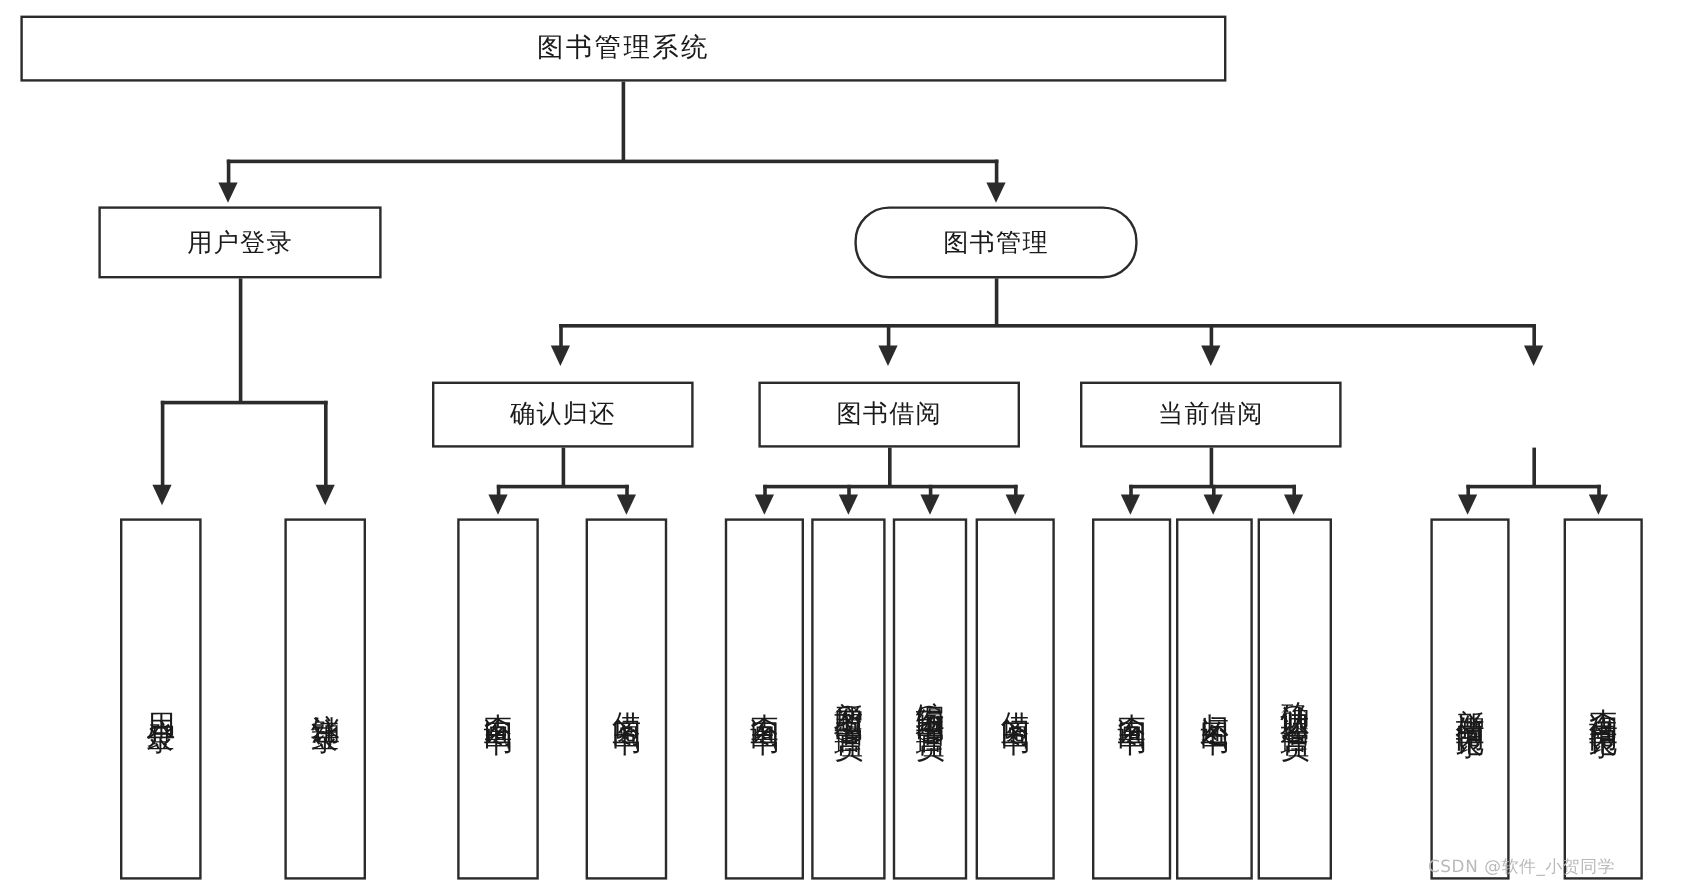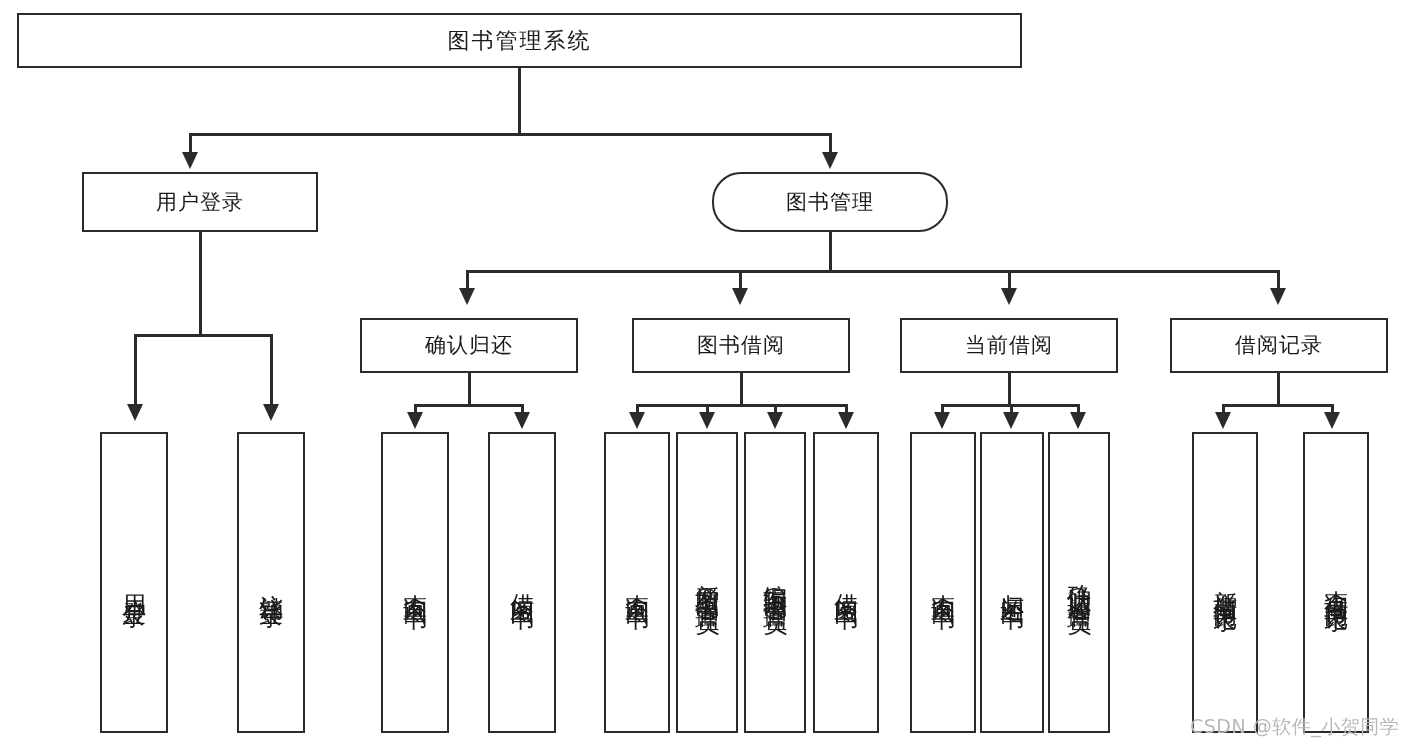--- a/index.html
+++ b/index.html
@@ -61,21 +61,21 @@
   .arrow{
     position:absolute;
     width:0;height:0;
     border-left:8px solid transparent;
     border-right:8px solid transparent;
     border-top:17px solid #2b2b2b;
   }
   
   #watermark{
     position:absolute;
-    font-size:19px;
+    font-size:14px;
     color:#b9b9b9;
     letter-spacing:0.5px;
     white-space:nowrap;
     pointer-events:none;
   }
 </style>
 </head>
 <body>
 
 <div id="canvas">
@@ -120,23 +120,20 @@
 
   <div class="node h" style="left:360px;top:318px;width:218px;height:55px;">
     <span>确认归还</span>
   </div>
   <div class="node h" style="left:900px;top:318px;width:218px;height:55px;">
     <span>当前借阅</span>
   </div>
   <div class="node h" style="left:632px;top:318px;width:218px;height:55px;">
     <span>图书借阅</span>
   </div>
-  <div class="node h" style="left:1170px;top:318px;width:218px;height:55px;">
-    <span>借阅记录</span>
-  </div>
 
   <div class="vline" style="left:468px;top:373px;width:2.5px;height:33px;"></div>
   <div class="hline" style="left:414px;top:404px;width:110px;height:2.5px;"></div>
   <div class="vline" style="left:414px;top:404px;width:2.5px;height:12px;"></div>
   <div class="arrow" style="left:407px;top:412px;"></div>
   <div class="vline" style="left:521px;top:404px;width:2.5px;height:12px;"></div>
   <div class="arrow" style="left:514px;top:412px;"></div>
 
   <div class="vline" style="left:740px;top:373px;width:2.5px;height:33px;"></div>
   <div class="hline" style="left:636px;top:404px;width:212px;height:2.5px;"></div>

